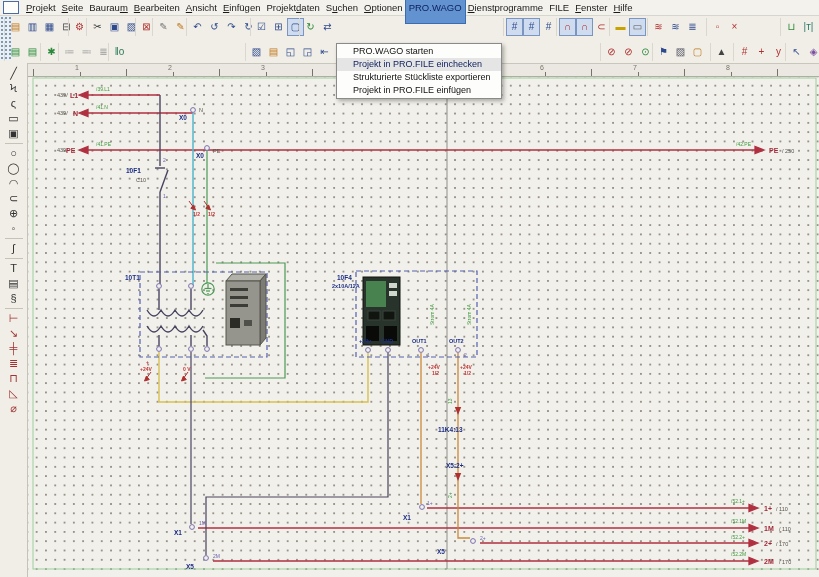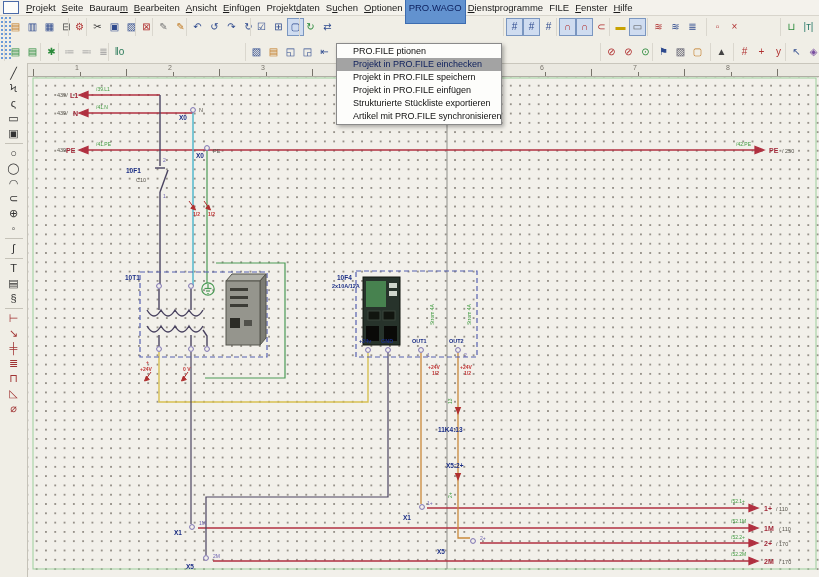--- a/index.html
+++ b/index.html
@@ -59,21 +59,21 @@
   .lb-green{fill:#3f9a3f;font-size:5px;}
   .lb-tinyred{fill:#c03434;font-size:5px;font-weight:bold;}
   .lb-tinypurple{fill:#6a5fae;font-size:5px;}
   .lb-tinynavy{fill:#1c2f86;font-size:5.5px;font-weight:bold;}
   .lb-tinygreen{fill:#3f9a3f;font-size:5px;}
 
   
   #dropdown{position:absolute;left:336px;top:43px;width:164px;background:#fdfdfb;border:1px solid #8a8a8a;
             box-shadow:2px 2px 4px rgba(0,0,0,0.3);z-index:40;padding:1px 0;}
   .dd-item{height:13px;line-height:13px;padding-left:16px;font-size:9px;color:#111;cursor:default;white-space:nowrap;}
-  .dd-item.sel{background:#a3a3a3;color:#0d1f5c;}
+  .dd-item.sel{background:#e5e5e5;color:#0d1f5c;}
 </style>
 </head>
 <body>
 
 <div id="app">
 
   <div id="menubar">
     <span id="sysicon"></span>
     <span id="menu-items" style="display:flex;">
         <span class="menu-item"><u>P</u>rojekt</span>
@@ -448,21 +448,19 @@
         <text x="731" y="539" class="lb-green">/52.2+</text>
         <text x="764" y="546" class="lb-rail">2+</text>
         <text x="776" y="546" class="lb-gray">/ 170</text>
         <text x="731" y="556" class="lb-green">/52.2M</text>
         <text x="764" y="564" class="lb-rail">2M</text>
         <text x="779" y="564" class="lb-gray">/ 170</text>
       </g>
   </svg>
 
   <div id="dropdown">
-      <div class="dd-item">PRO.FILE ptionen</div>
+      <div class="dd-item">PRO.WAGO starten</div>
       <div class="dd-item sel">Projekt in PRO.FILE einchecken</div>
-      <div class="dd-item">Projekt in PRO.FILE speichern</div>
+      <div class="dd-item">Strukturierte Stückliste exportieren</div>
       <div class="dd-item">Projekt in PRO.FILE einfügen</div>
-      <div class="dd-item">Strukturierte Stückliste exportieren</div>
-      <div class="dd-item">Artikel mit PRO.FILE synchronisieren</div>
     </div>
 
 </div>
 
 </body></html>

